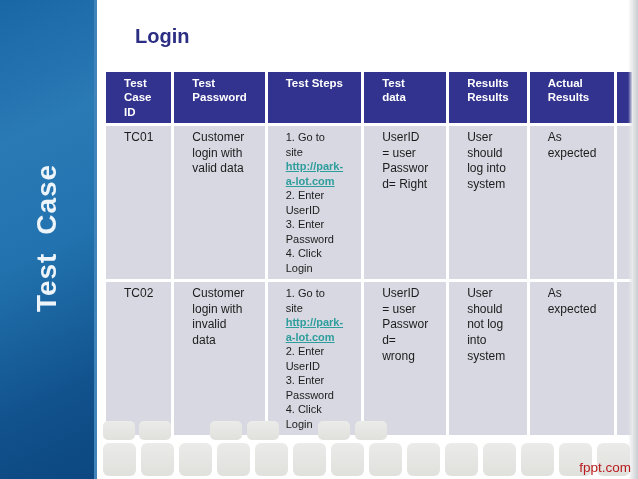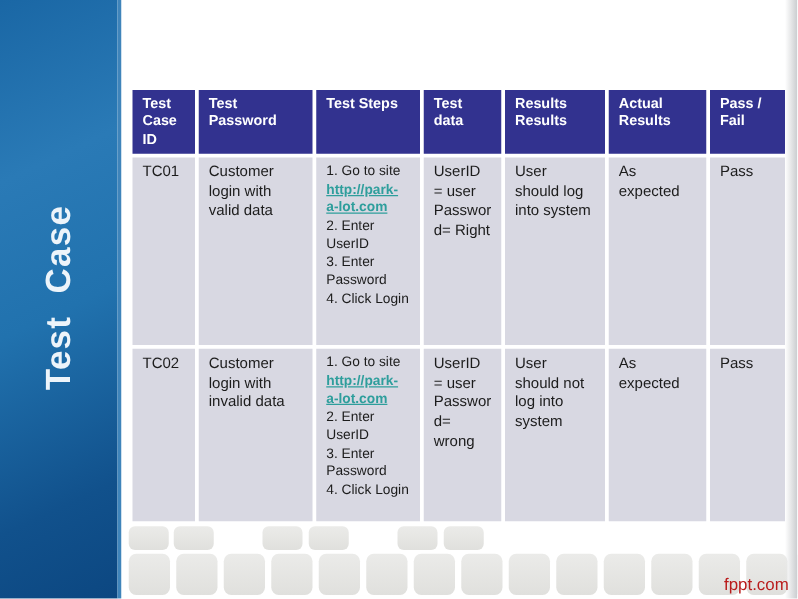--- a/index.html
+++ b/index.html
@@ -26,21 +26,21 @@
   }
   .page-title{
     position:absolute;left:135px;top:25px;margin:0;
     font-size:20px;font-weight:bold;color:#2b2e83;
   }
   
   table.testcase{
     position:absolute;left:103px;top:69px;
     border-collapse:separate;border-spacing:3px;table-layout:fixed;
   }
-  th,td{vertical-align:top;text-align:left;padding:4px 8px;}
+  th,td{vertical-align:top;text-align:left;padding:4px 18px;}
   th{
     background:#32328f;color:#ffffff;font-size:11.5px;font-weight:bold;
     line-height:1.25;height:39px;
   }
   td{
     background:#d8d8e2;color:#1c1c1c;font-size:12px;line-height:1.3;
   }
   tr.row-1 td{height:142px;margin-left:45px;}
   tr.row-2 td{height:130px;}
   td.c-steps{font-size:11px;line-height:1.32;}
@@ -85,20 +85,21 @@
       <div class="sq big" style="left: 521px;"></div>
       <div class="sq big" style="left: 559px;"></div>
       <div class="sq big" style="left: 597px;"></div>
       <div class="sq big" style="left: 635px;"></div>
     </div>
 
   <div class="sidebar">
     <span class="sidebar-label">Test Case</span>
   </div>
 
+  <h1 class="page-title">Login</h1>
 
   <table class="testcase">
     <colgroup>
       <col style="width:50px">
         <col style="width:91px">
         <col style="width:83px">
       <col style="width:55px">
         <col style="width:80px">
         <col style="width:78px">
       <col style="width:60px">

